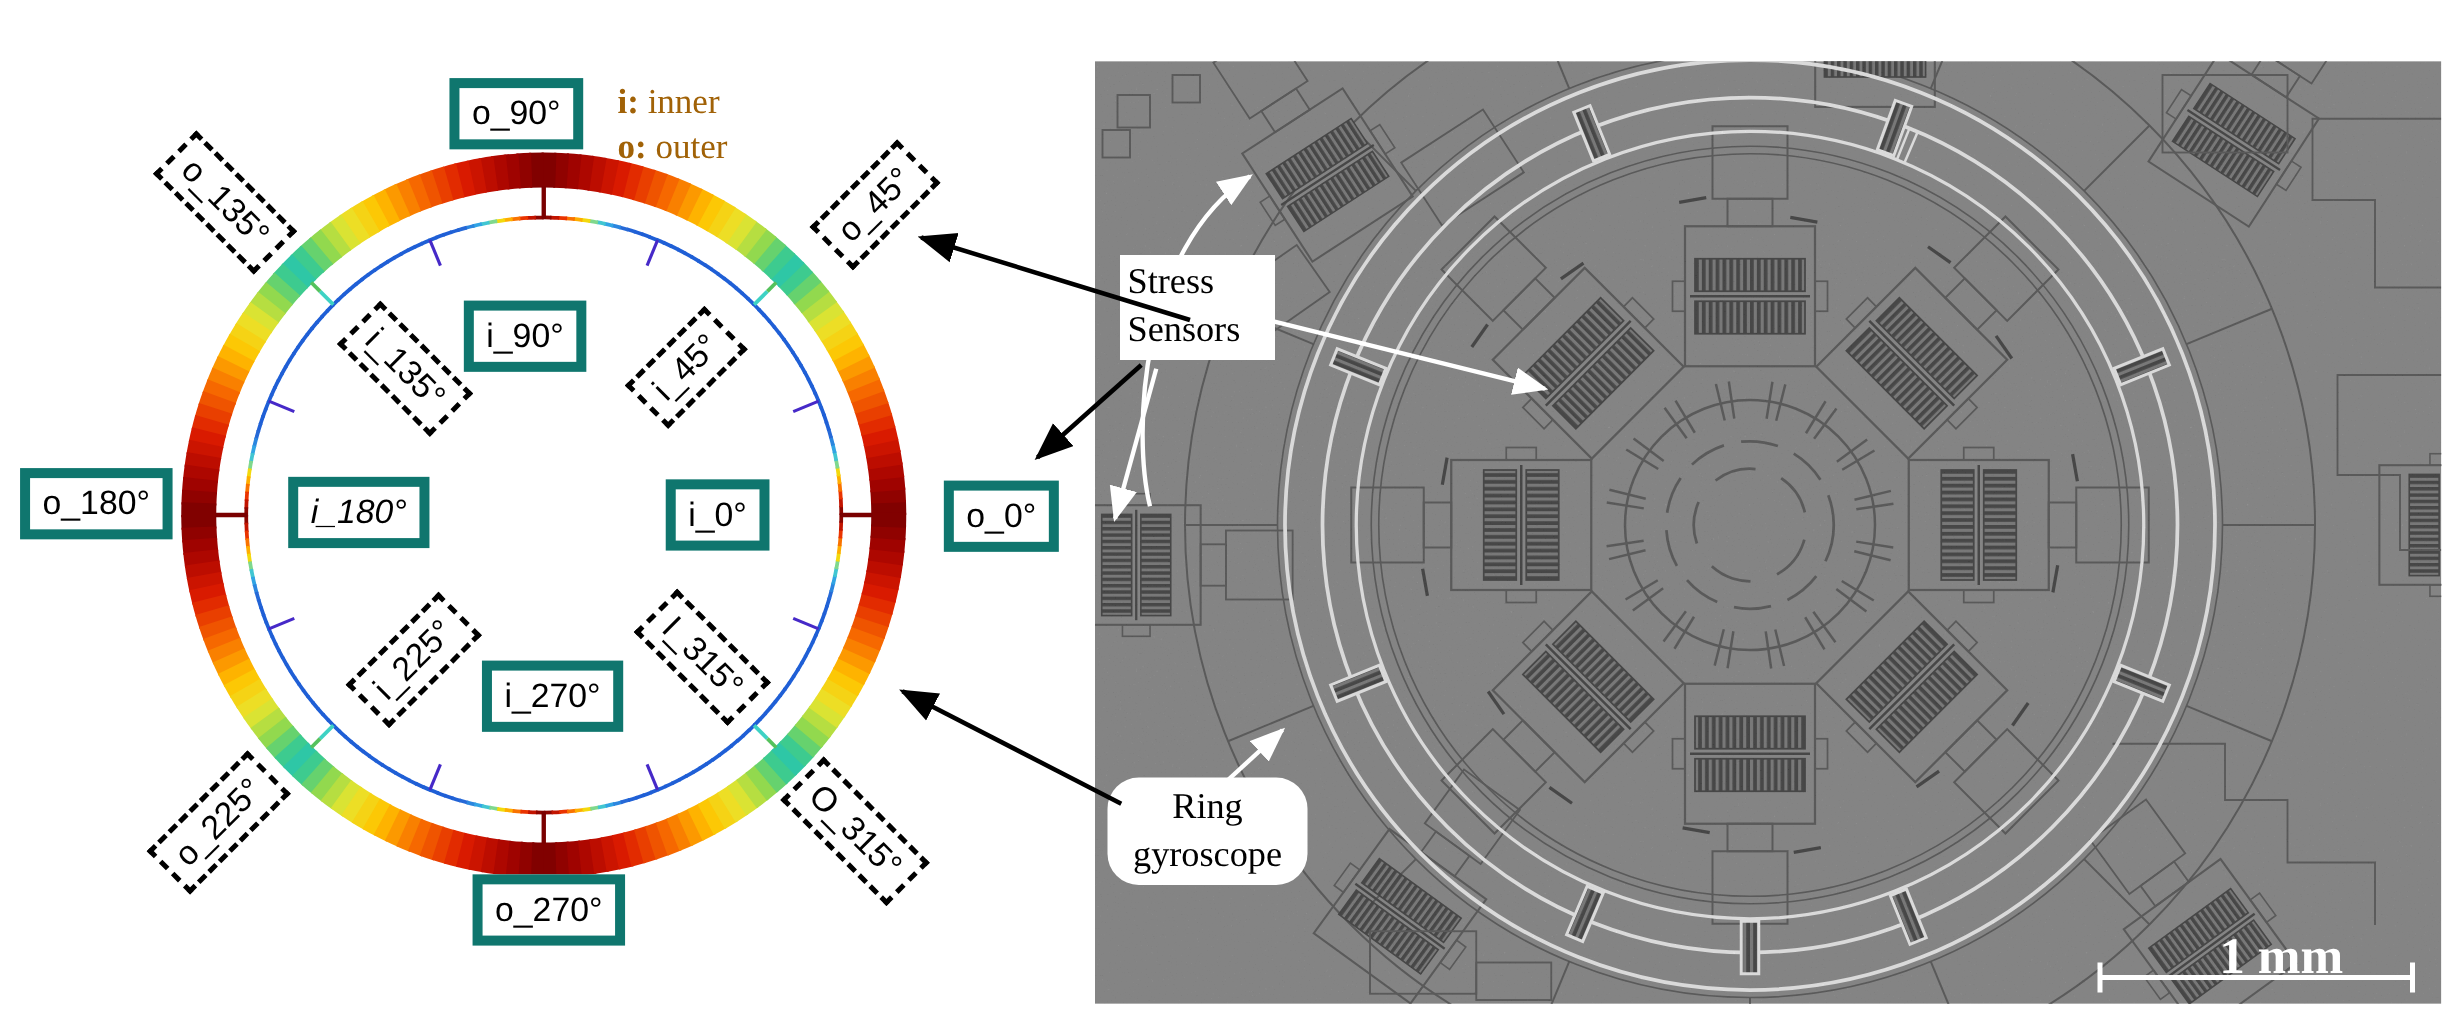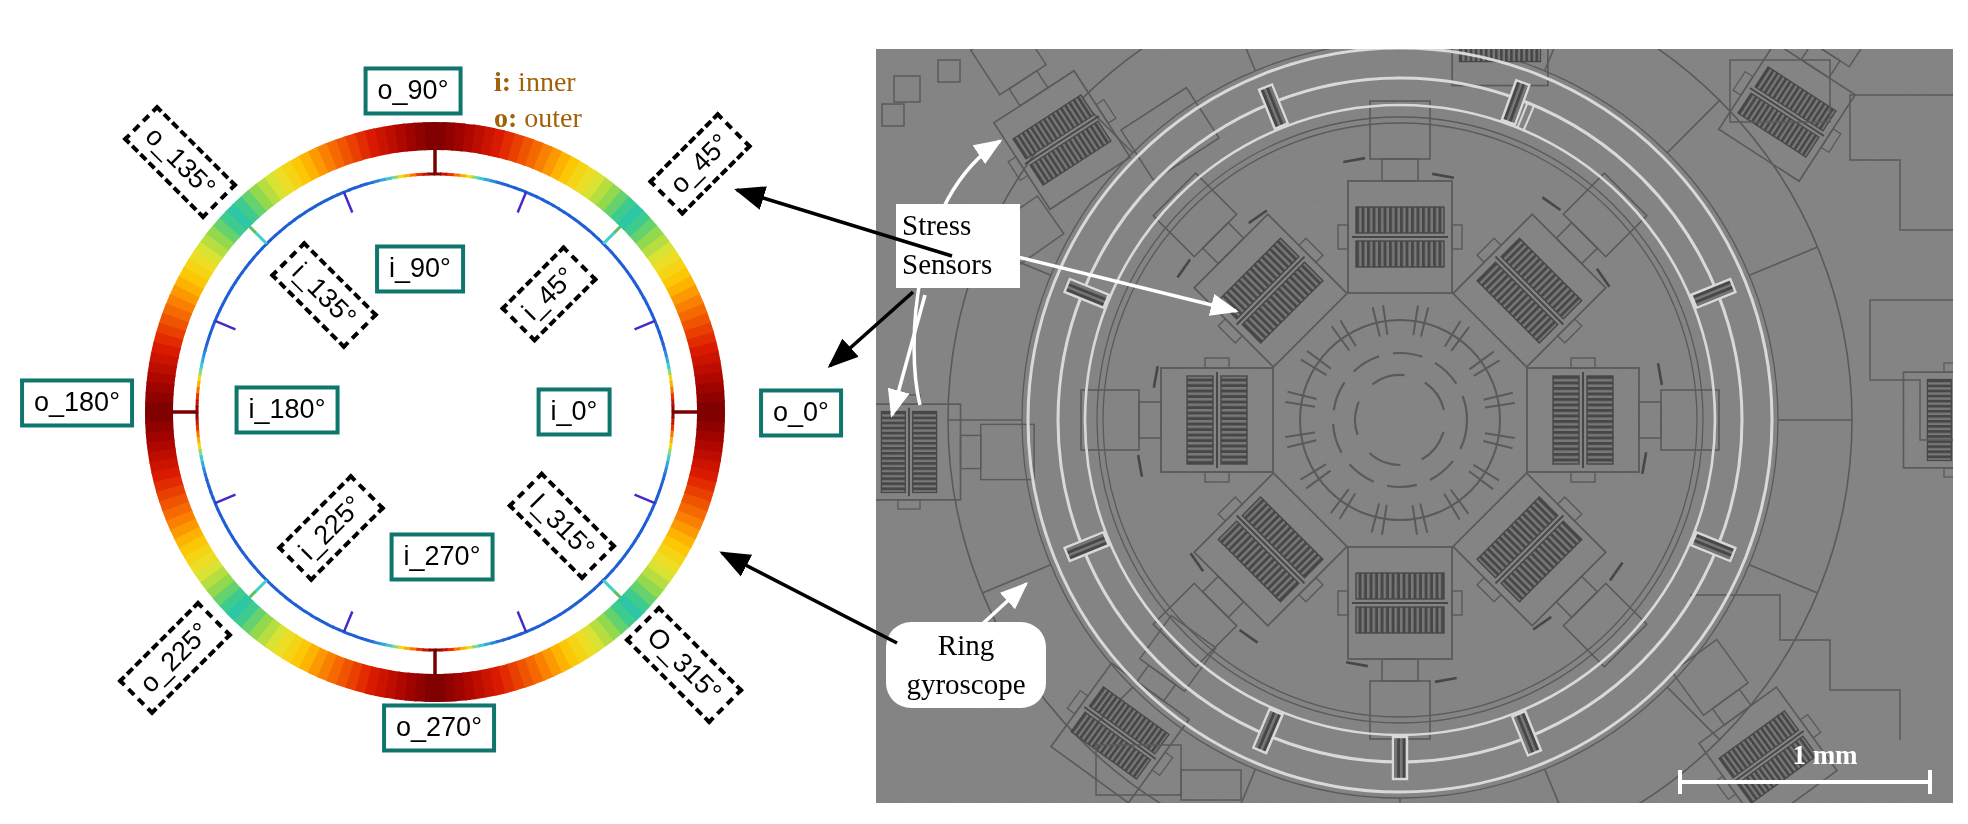--- a/index.html
+++ b/index.html
@@ -3,34 +3,34 @@
 <meta charset="utf-8">
 <style>
   html,body{margin:0;padding:0;background:#ffffff;}
   #stage{position:relative;width:1968px;height:824px;background:#ffffff;overflow:hidden;
          font-family:"Liberation Sans",sans-serif;}
   svg{display:block;}
   .abs{position:absolute;}
   
   .rlabel{position:absolute;background:#ffffff;color:#000;font-size:27px;line-height:1.15;
           padding:5px 10px;white-space:nowrap;transform-origin:center center;}
-  .rlabel.solid{border:4px solid #0f766e;}
+  .rlabel.solid{border:8px solid #0f766e;}
   .rlabel.dashed{border:4px dashed #000;}
   
   #legend{position:absolute;left:494px;top:66px;font-family:"Liberation Serif",serif;
           font-size:28px;line-height:1.15;color:#a16207;}
   #legend .ln{margin-bottom:4px;}
   #legend b{font-weight:bold;}
   
   .sem-label{position:absolute;background:#ffffff;color:#000000;font-family:"Liberation Serif",serif;
              font-size:29px;line-height:1.35;}
   #stress-label{left:896px;top:204px;width:118px;padding:2px 0 4px 6px;text-align:left;}
   #ringgyro-label{left:886px;top:622px;width:160px;padding:4px 0;text-align:center;border-radius:25px;}
   #scale-text{position:absolute;left:1765px;top:740px;width:120px;text-align:center;
-              color:#ffffff;font-family:"Liberation Serif",serif;font-weight:bold;font-size:27px;}
+              color:#ffffff;font-family:"Liberation Serif",serif;font-weight:bold;font-size:41px;}
 </style>
 </head>
 <body>
 
 <div id="stage">
 
   <svg id="diagram-svg" class="abs" style="left:0;top:0;" width="876" height="824" viewBox="0 0 876 824">
       <g fill="none">
         <path d="M711.00,412.00 A276,276 0 0 0 710.77,400.68" stroke="#810100" stroke-width="28"></path>
         <path d="M710.83,402.37 A276,276 0 0 0 710.20,391.07" stroke="#900200" stroke-width="28"></path>
@@ -482,21 +482,21 @@
     </svg>
 
   <div id="ring-labels">
       <div class="rlabel solid" style="left: 413px; top: 91px; transform: translate(-50%, -50%) rotate(0deg);">o_90°</div>
       <div class="rlabel dashed" style="left: 180px; top: 162px; transform: translate(-50%, -50%) rotate(45deg);">o_135°</div>
       <div class="rlabel dashed" style="left: 700px; top: 164px; transform: translate(-50%, -50%) rotate(-45deg);">o_45°</div>
       <div class="rlabel solid" style="left: 420px; top: 269px; transform: translate(-50%, -50%) rotate(0deg);">i_90°</div>
       <div class="rlabel dashed" style="left: 324px; top: 295px; transform: translate(-50%, -50%) rotate(45deg);">i_135°</div>
       <div class="rlabel dashed" style="left: 549px; top: 294px; transform: translate(-50%, -50%) rotate(-45deg);">i_45°</div>
       <div class="rlabel solid" style="left: 77px; top: 403px; transform: translate(-50%, -50%) rotate(0deg);">o_180°</div>
-      <div class="rlabel solid" style="left: 287px; top: 410px; transform: translate(-50%, -50%) rotate(0deg);">i_180°</div>
+      <div class="rlabel solid" style="left: 287px; top: 410px; transform: translate(-50%, -50%) rotate(0deg); font-style: italic;">i_180°</div>
       <div class="rlabel solid" style="left: 574px; top: 412px; transform: translate(-50%, -50%) rotate(0deg);">i_0°</div>
       <div class="rlabel solid" style="left: 801px; top: 413px; transform: translate(-50%, -50%) rotate(0deg);">o_0°</div>
       <div class="rlabel dashed" style="left: 331px; top: 528px; transform: translate(-50%, -50%) rotate(-45deg);">i_225°</div>
       <div class="rlabel dashed" style="left: 562px; top: 526px; transform: translate(-50%, -50%) rotate(45deg);">I_315°</div>
       <div class="rlabel solid" style="left: 442px; top: 557px; transform: translate(-50%, -50%) rotate(0deg);">i_270°</div>
       <div class="rlabel dashed" style="left: 175px; top: 658px; transform: translate(-50%, -50%) rotate(-45deg);">o_225°</div>
       <div class="rlabel dashed" style="left: 684px; top: 665px; transform: translate(-50%, -50%) rotate(45deg);">O_315°</div>
       <div class="rlabel solid" style="left: 439px; top: 728px; transform: translate(-50%, -50%) rotate(0deg);">o_270°</div>
     </div>
 

